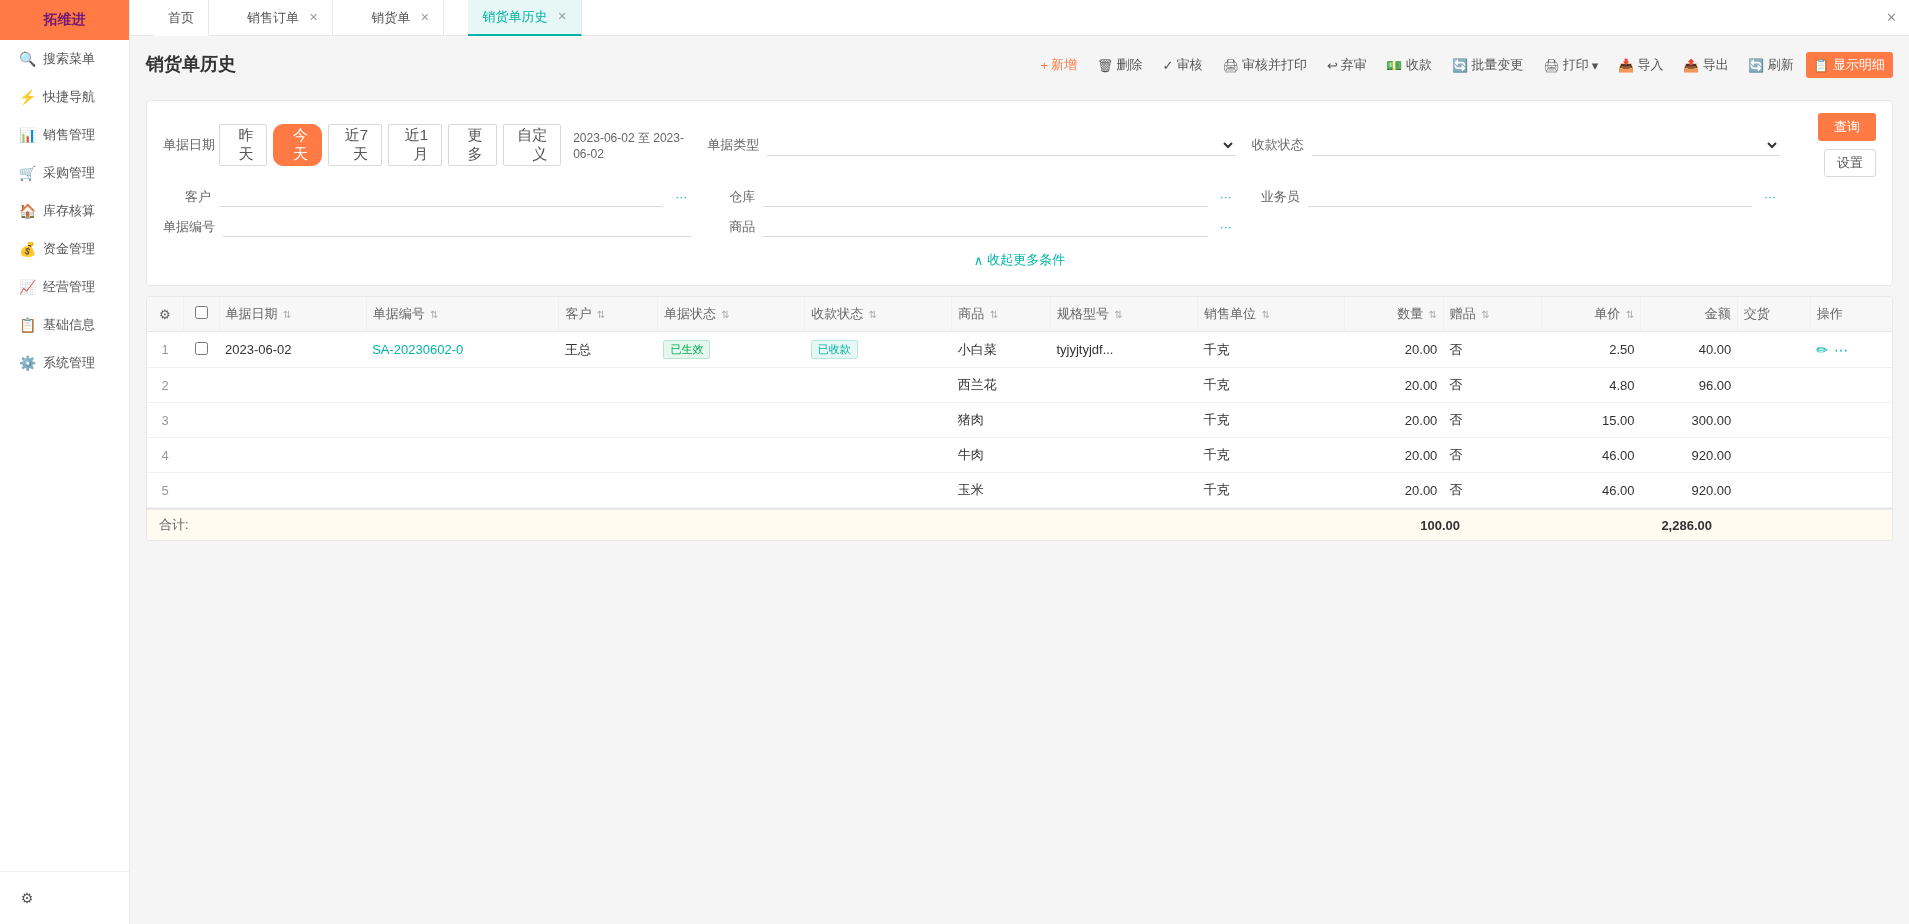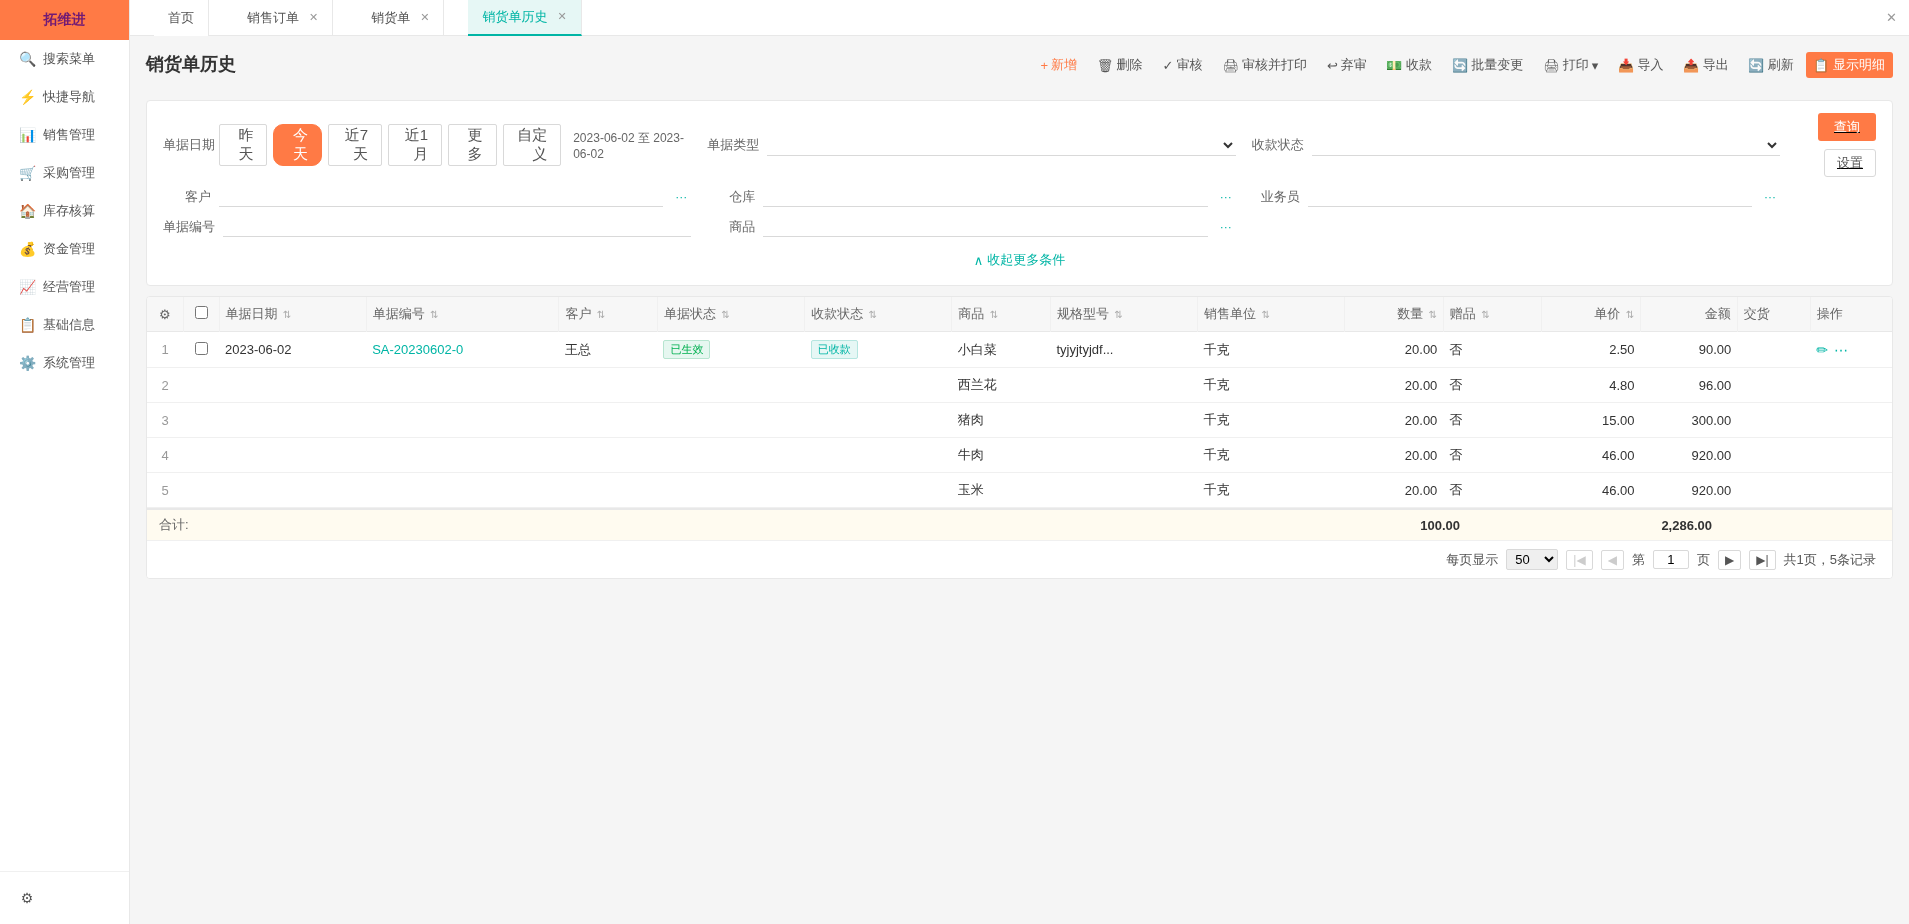--- a/index.html
+++ b/index.html
@@ -331,21 +331,20 @@
     .content-toolbar-btn.add { color: #ff7a45; }
     .content-toolbar-btn.delete { color: #555; }
 
     .filter-actions {
       display: flex;
       flex-direction: column;
       align-items: flex-end;
       justify-content: flex-start;
       gap: 4px;
       min-width: 80px;
-      text-decoration: underline;
     }
   </style>
 </head>
 <body>
 
 <div class="sidebar">
   <div class="sidebar-logo">拓维进</div>
   <div class="sidebar-item">
     <span class="icon">🔍</span>
     <span>搜索菜单</span>
@@ -621,21 +620,21 @@
       </td>
       <td>
         <span class="status-badge status-paid">已收款</span>
       </td>
       <td>小白菜</td>
       <td>tyjyjtyjdf...</td>
       <td>千克</td>
       <td style="text-align:right;">20.00</td>
       <td>否</td>
       <td style="text-align:right;">2.50</td>
-      <td style="text-align:right;">90.00</td>
+      <td style="text-align:right;">40.00</td>
       <td></td>
       <td>
         <div class="action-icons">
           <span class="action-icon" title="编辑">✏</span>
           <span class="action-icon" title="更多">⋯</span>
         </div>
       </td>
     </tr>
             <tr>
       <td class="row-num">2</td>
@@ -756,30 +755,15 @@
         <span class="summary-label">合计:</span>
         <span style="flex:1;"></span>
         <span class="summary-value" style="min-width:120px; text-align:right;">100.00</span>
         <span style="min-width:60px;"></span>
         <span style="min-width:60px;"></span>
         <span class="summary-value" style="min-width:120px; text-align:right;">2,286.00</span>
         <span style="min-width:80px;"></span>
         <span style="min-width:80px;"></span>
       </div>
 
-      <div class="pagination">
-        <span>每页显示</span>
-        <select class="page-size-select">
-          <option value="50">50</option>
-          <option value="100">100</option>
-        </select>
-        <button class="page-nav-btn" disabled="">|◀</button>
-        <button class="page-nav-btn" disabled="">◀</button>
-        <span>第</span>
-        <input class="page-input" type="text" value="1" style="">
-        <span>页</span>
-        <button class="page-nav-btn">▶</button>
-        <button class="page-nav-btn">▶|</button>
-        <span>共1页，5条记录</span>
-      </div>
     </div>
   </div>
 </div>
 
 </body></html>

